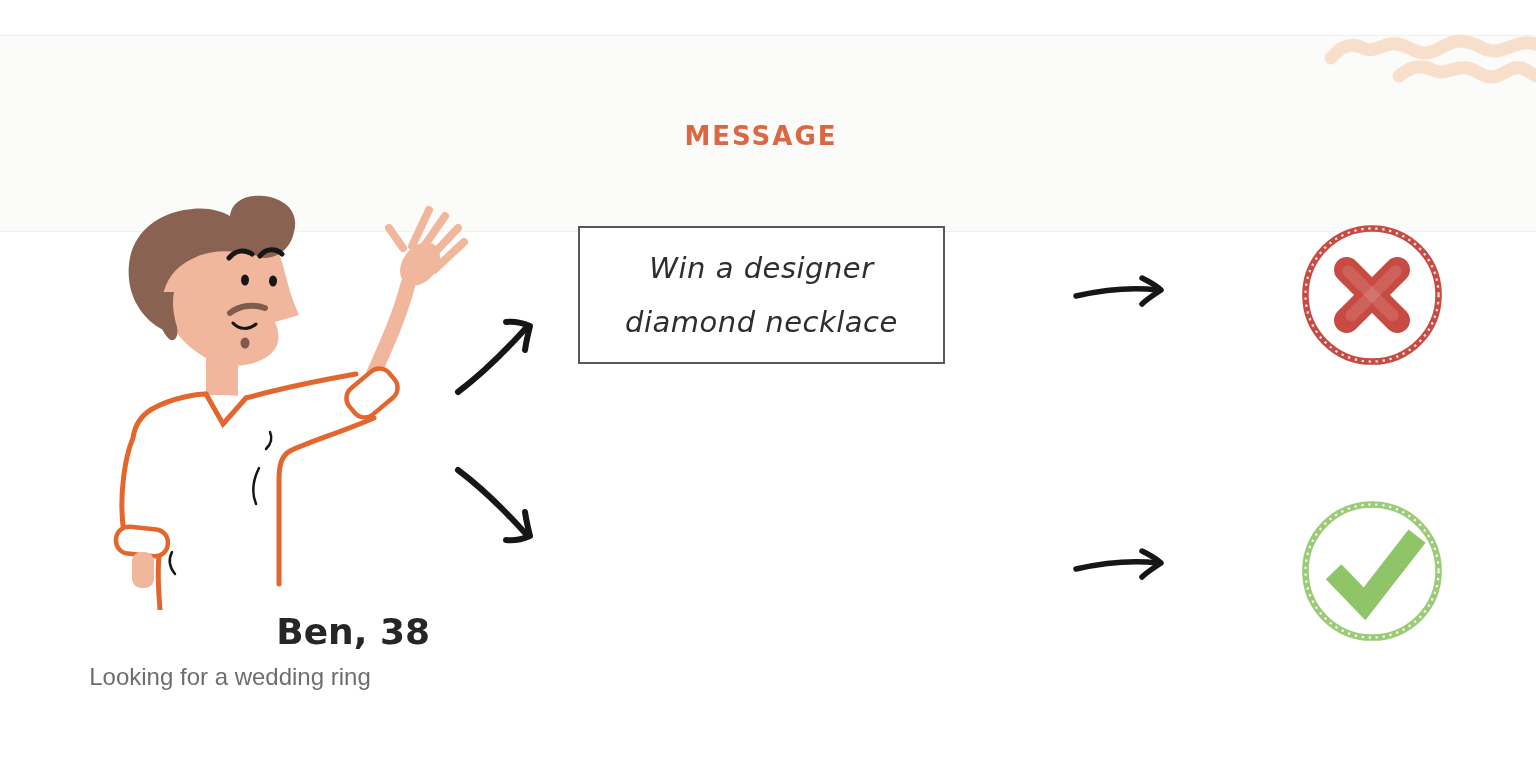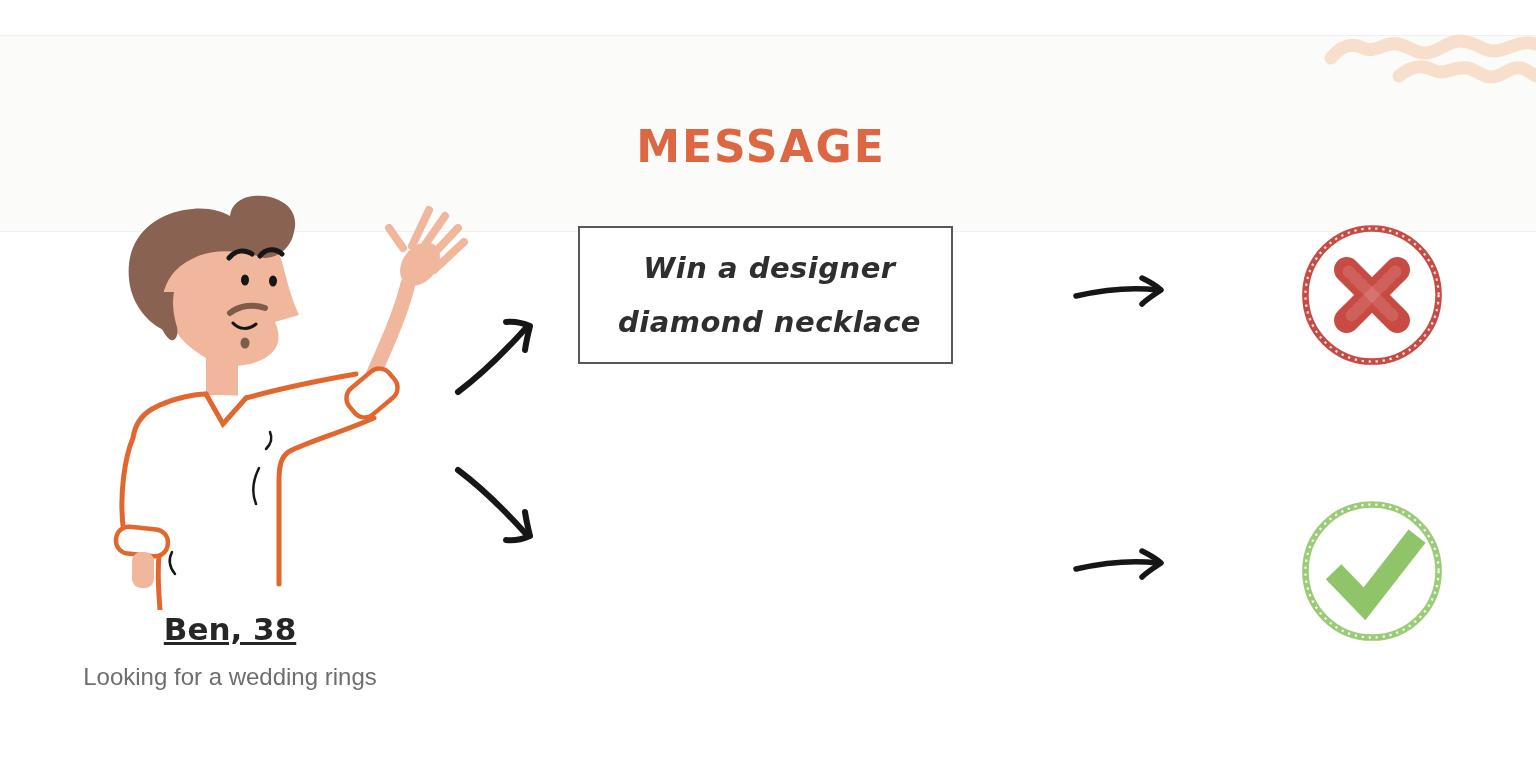--- a/index.html
+++ b/index.html
@@ -14,44 +14,44 @@
     position:absolute;left:0;top:35px;width:1536px;height:195px;
     background:#fbfbfa;border-top:1px solid #f1f0ee;border-bottom:1px solid #f1f0ee;
   }
   .squiggles{position:absolute;top:24px;right:0;width:215px;height:66px;}
   .squiggle{stroke:var(--squiggle);stroke-width:13;fill:none;stroke-linecap:round;}
 
   .page-title{
     position:absolute;left:0;top:121px;width:1522px;
     text-align:center;
     font-family:"DejaVu Sans", sans-serif;
-    font-weight:700;font-size:44px;letter-spacing:2px;
+    font-weight:700;font-size:26px;letter-spacing:2px;
     color:var(--accent);
   }
 
   .persona-name{
     position:absolute;left:30px;top:611px;width:400px;
-    text-align:center;
+    text-align:right;
     font-family:"DejaVu Sans", sans-serif;
-    font-weight:700;font-size:31px;color:var(--text-dark);text-decoration:underline;
+    font-weight:700;font-size:36px;color:var(--text-dark);
   }
   .persona-desc{
     position:absolute;left:10px;top:657px;width:440px;
     text-align:center;
     font-size:24px;line-height:39px;color:var(--text-gray);
   }
 
   .message-card{
     position:absolute;left:578px;width:363px;
     border:2px solid var(--box-border);
     background:#fff;
     display:flex;flex-direction:column;justify-content:center;align-items:center;
     font-family:"DejaVu Sans", sans-serif;
-    font-style:italic;font-weight:700;font-size:29px;
-    color:var(--ink);letter-spacing:0.5px;line-height:54px;padding-left:8px;
+    font-style:italic;font-weight:400;font-size:29px;
+    color:var(--ink);letter-spacing:0.5px;line-height:54px;
   }
   .message-card.first{top:226px;height:134px;}
   .message-card.second{top:501px;height:136px;}
 
   .arrow svg, .arrow{position:absolute;}
   .ink-stroke{stroke:var(--arrow-ink);fill:none;stroke-linecap:round;stroke-linejoin:round;}
 
   .verdict-icon{position:absolute;width:150px;height:150px;}
   .verdict-icon.reject{left:1297px;top:220px;}
   .verdict-icon.approve{left:1297px;top:496px;}
@@ -127,21 +127,21 @@
 
     <rect class="skin" x="30" y="366" width="22" height="36" rx="9"></rect>
 
     <path class="ink-thin" d="M168,246 C171,253 168,259 164,263"></path>
     <path class="ink-thin" d="M157,282 C150,296 150,308 154,318"></path>
     <path class="ink-thin" d="M70,366 C66,374 68,382 73,388"></path>
   </svg>
 
   <div class="persona-name">Ben, 38</div>
   <div class="persona-desc">
-    <div>Looking for a wedding rings</div>
+    <div>Looking for a wedding ring</div>
   </div>
 
   <svg class="arrow" style="left:452px;top:312px;width:88px;height:88px" viewBox="0 0 88 88" aria-hidden="true">
     <path class="ink-stroke" style="stroke-width:6" d="M6,80 C30,62 56,36 74,16"></path>
     <path class="ink-stroke" style="stroke-width:6" d="M54,10 C62,9 71,11 78,14 C76,22 74,31 73,38"></path>
   </svg>
   <svg class="arrow" style="left:452px;top:462px;width:88px;height:88px" viewBox="0 0 88 88" aria-hidden="true">
     <path class="ink-stroke" style="stroke-width:6" d="M6,8 C30,26 56,52 74,72"></path>
     <path class="ink-stroke" style="stroke-width:6" d="M54,78 C62,79 71,77 78,74 C76,66 74,57 73,50"></path>
   </svg>

